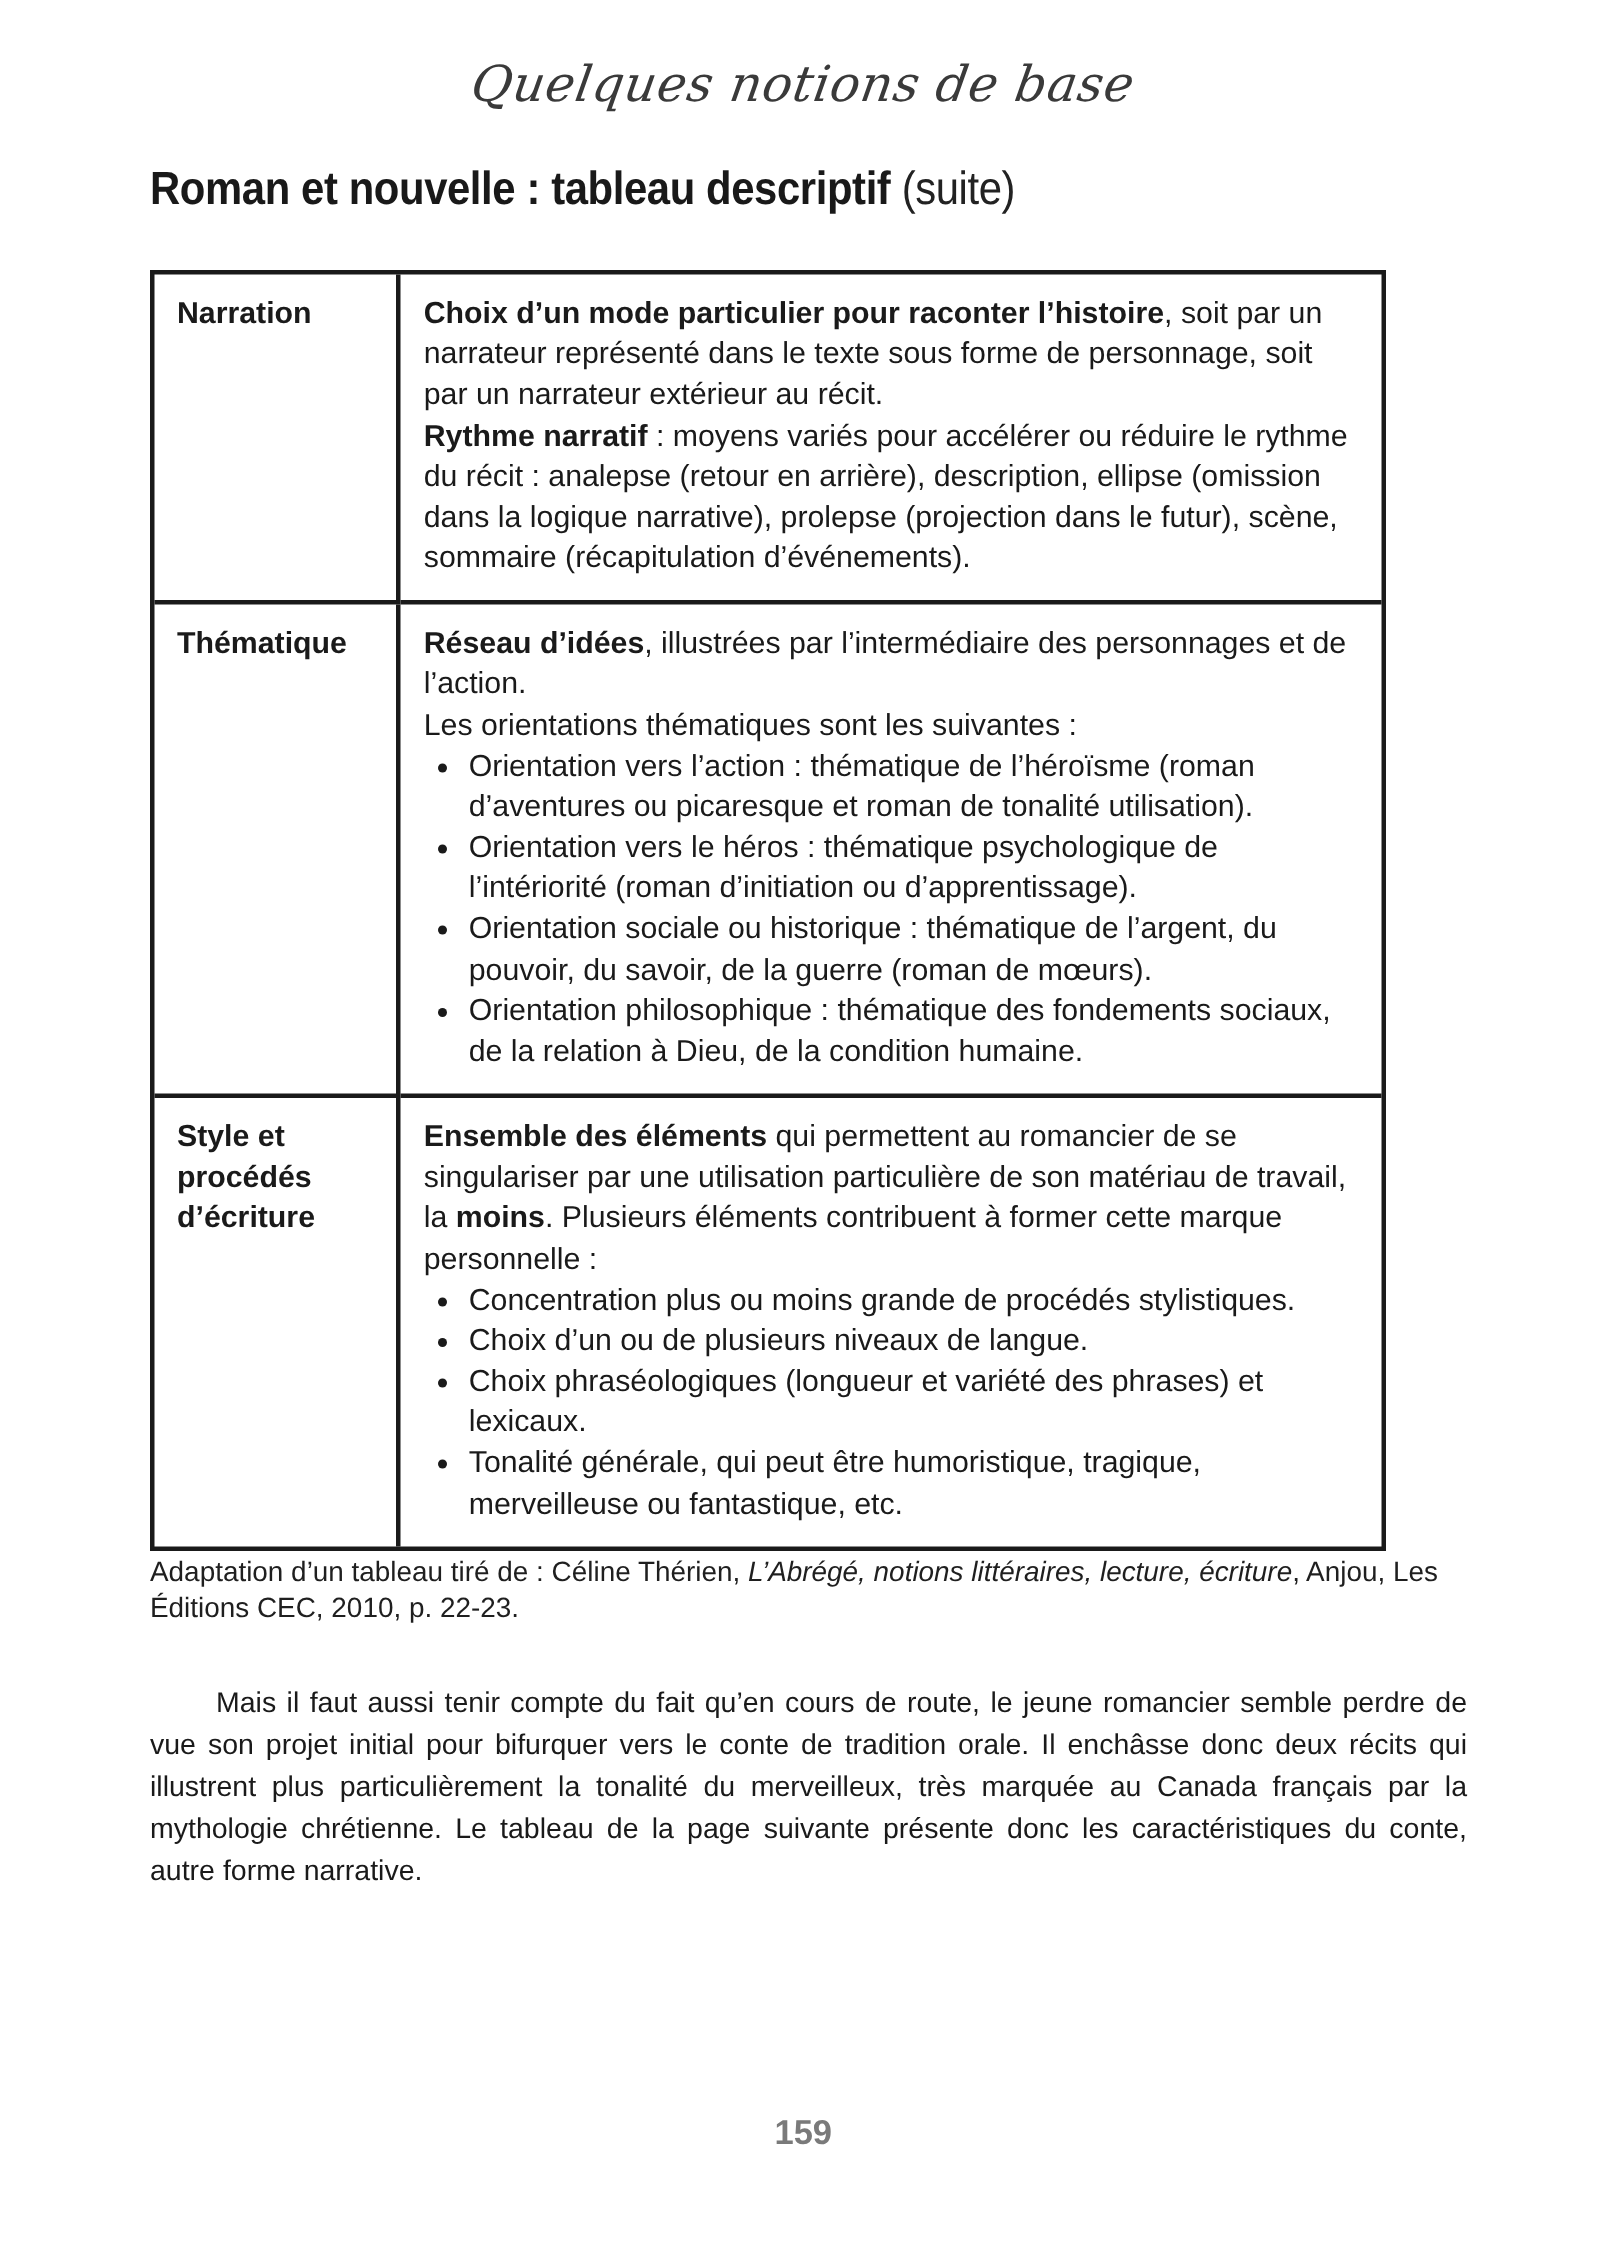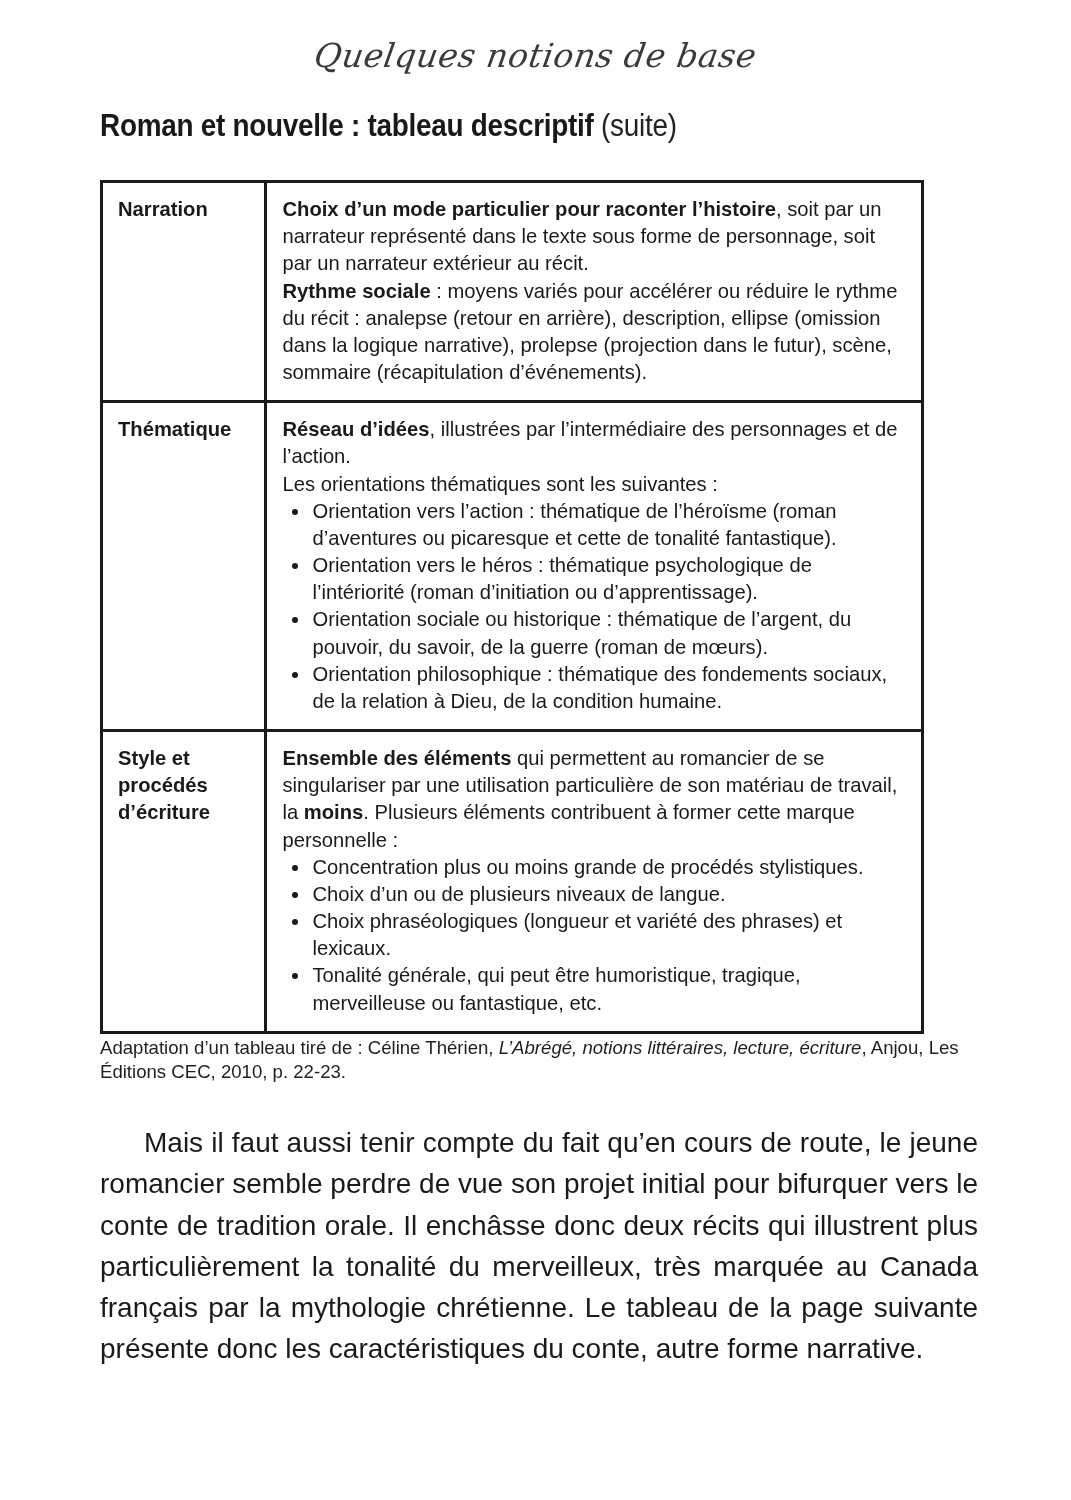--- a/index.html
+++ b/index.html
@@ -132,21 +132,21 @@
     color: #1f1f1f;
   }
   .source i { }
 
   
   .body-para {
     position: absolute;
     left: 100px;
     top: 1122px;
     width: 878px;
-    font-size: 28px;
+    font-size: 19px;
     line-height: 1.475;
     text-align: justify;
     text-indent: 44px;
     color: #1a1a1a;
     hyphens: manual;
   }
 
   
   .folio {
     position: absolute;
@@ -173,33 +173,33 @@
 
   <div class="desc-table">
     <table>
       <tbody>
         <tr>
           <td class="col-label">
             <span class="lbl-line">Narration</span>
           </td>
           <td class="col-body">
             <p class="para"><span class="lead">Choix d’un mode particulier pour raconter l’histoire</span><span>, soit par un narrateur représenté dans le texte sous forme de personnage, soit par un narrateur extérieur au récit.</span></p>
-            <p class="para"><span class="lead">Rythme sociale</span><span> : moyens variés pour accélérer ou réduire le rythme du récit : analepse (retour en arrière), description, ellipse (omission dans la logique narrative), prolepse (projection dans le futur), scène, sommaire (récapitulation d’événements).</span></p>
+            <p class="para"><span class="lead">Rythme narratif</span><span> : moyens variés pour accélérer ou réduire le rythme du récit : analepse (retour en arrière), description, ellipse (omission dans la logique narrative), prolepse (projection dans le futur), scène, sommaire (récapitulation d’événements).</span></p>
           </td>
         </tr>
 
         <tr>
           <td class="col-label">
             <span class="lbl-line">Thématique</span>
           </td>
           <td class="col-body">
             <p class="para"><span class="lead">Réseau d’idées</span><span>, illustrées par l’intermédiaire des personnages et de l’action.</span></p>
             <p class="para"><span>Les orientations thématiques sont les suivantes :</span></p>
             <ul class="bullets">
-              <li>Orientation vers l’action : thématique de l’héroïsme (roman d’aventures ou picaresque et cette de tonalité fantastique).</li>
+              <li>Orientation vers l’action : thématique de l’héroïsme (roman d’aventures ou picaresque et roman de tonalité utilisation).</li>
               <li>Orientation vers le héros : thématique psychologique de l’intériorité (roman d’initiation ou d’apprentissage).</li>
               <li>Orientation sociale ou historique : thématique de l’argent, du pouvoir, du savoir, de la guerre (roman de mœurs).</li>
               <li>Orientation philosophique : thématique des fondements sociaux, de la relation à Dieu, de la condition humaine.</li>
             </ul>
           </td>
         </tr>
 
         <tr>
           <td class="col-label">
             <span class="lbl-line">Style et</span>
@@ -217,14 +217,15 @@
           </td>
         </tr>
       </tbody>
     </table>
   </div>
 
   <div class="source"><span>Adaptation d’un tableau tiré de : Céline Thérien, </span><i>L’Abrégé, notions littéraires, lecture, écriture</i><span>, Anjou, Les Éditions CEC, 2010, p. 22-23.</span></div>
 
   <div class="body-para">Mais il faut aussi tenir compte du fait qu’en cours de route, le jeune romancier semble perdre de vue son projet initial pour bifurquer vers le conte de tradition orale. Il enchâsse donc deux récits qui illustrent plus particulièrement la tonalité du merveilleux, très marquée au Canada français par la mythologie chrétienne. Le tableau de la page suivante présente donc les caractéristiques du conte, autre forme narrative.</div>
 
+  <div class="folio">159</div>
 
 </div>
 
 </body></html>

